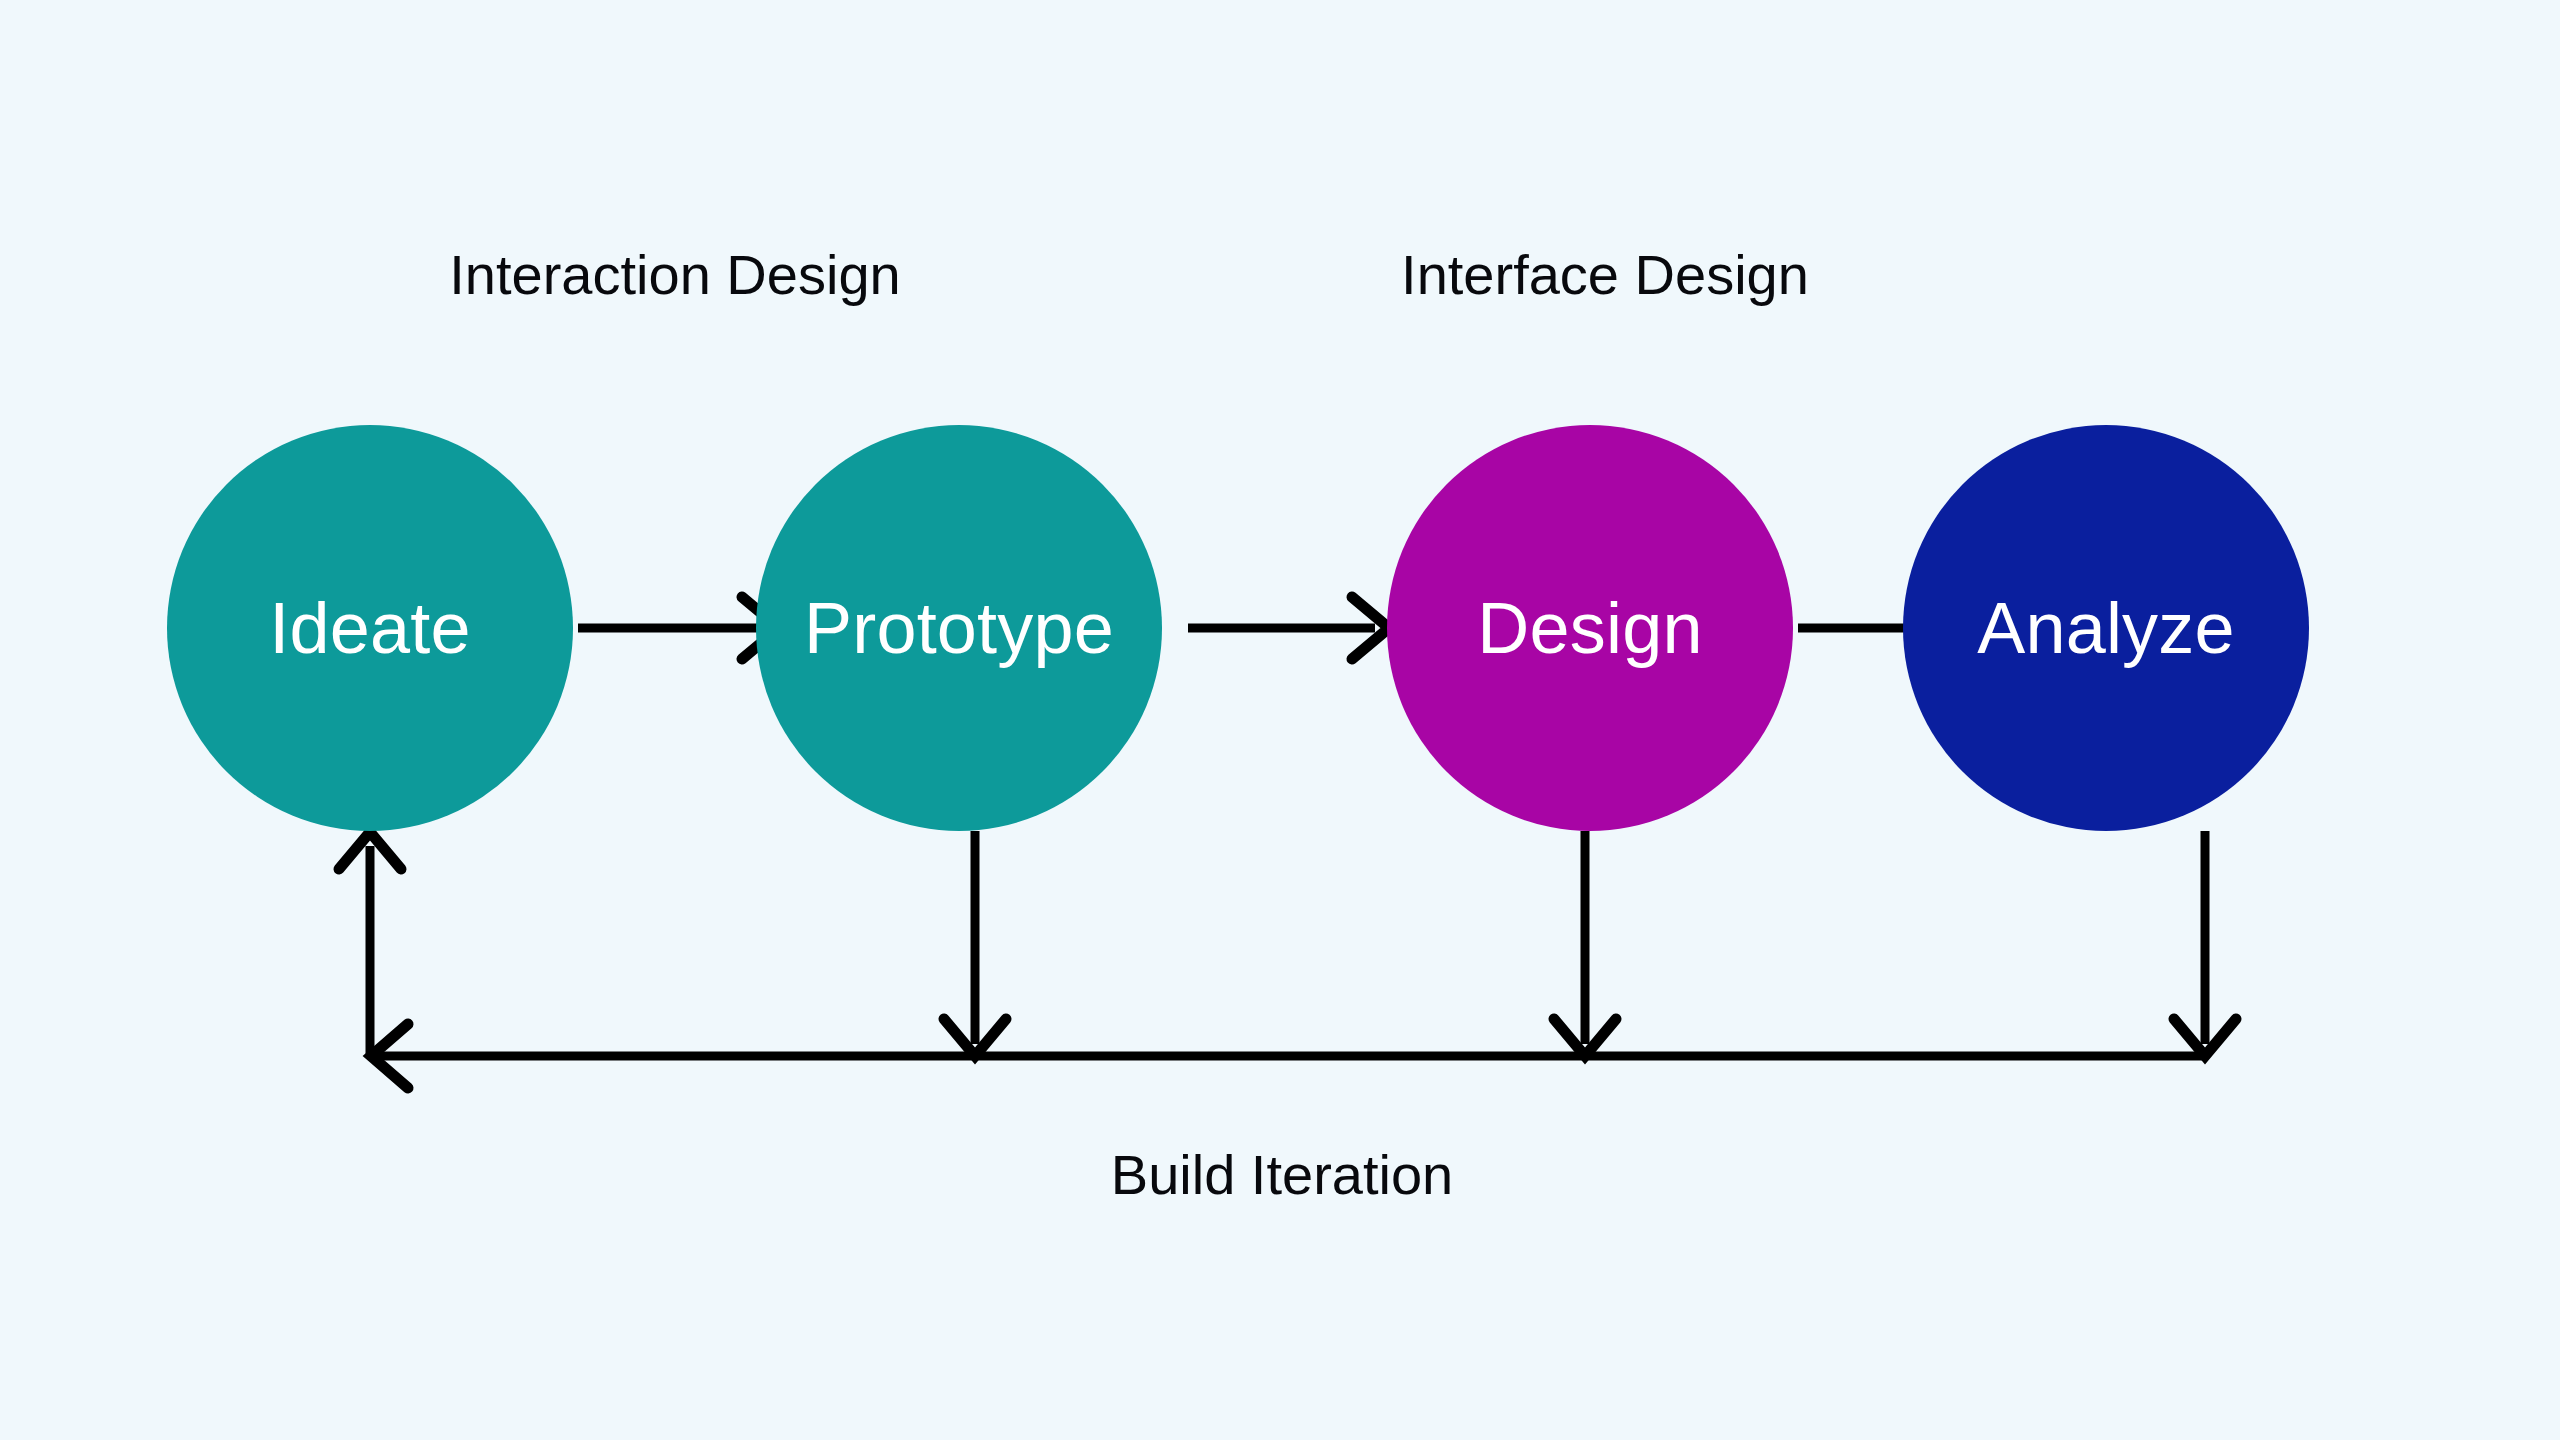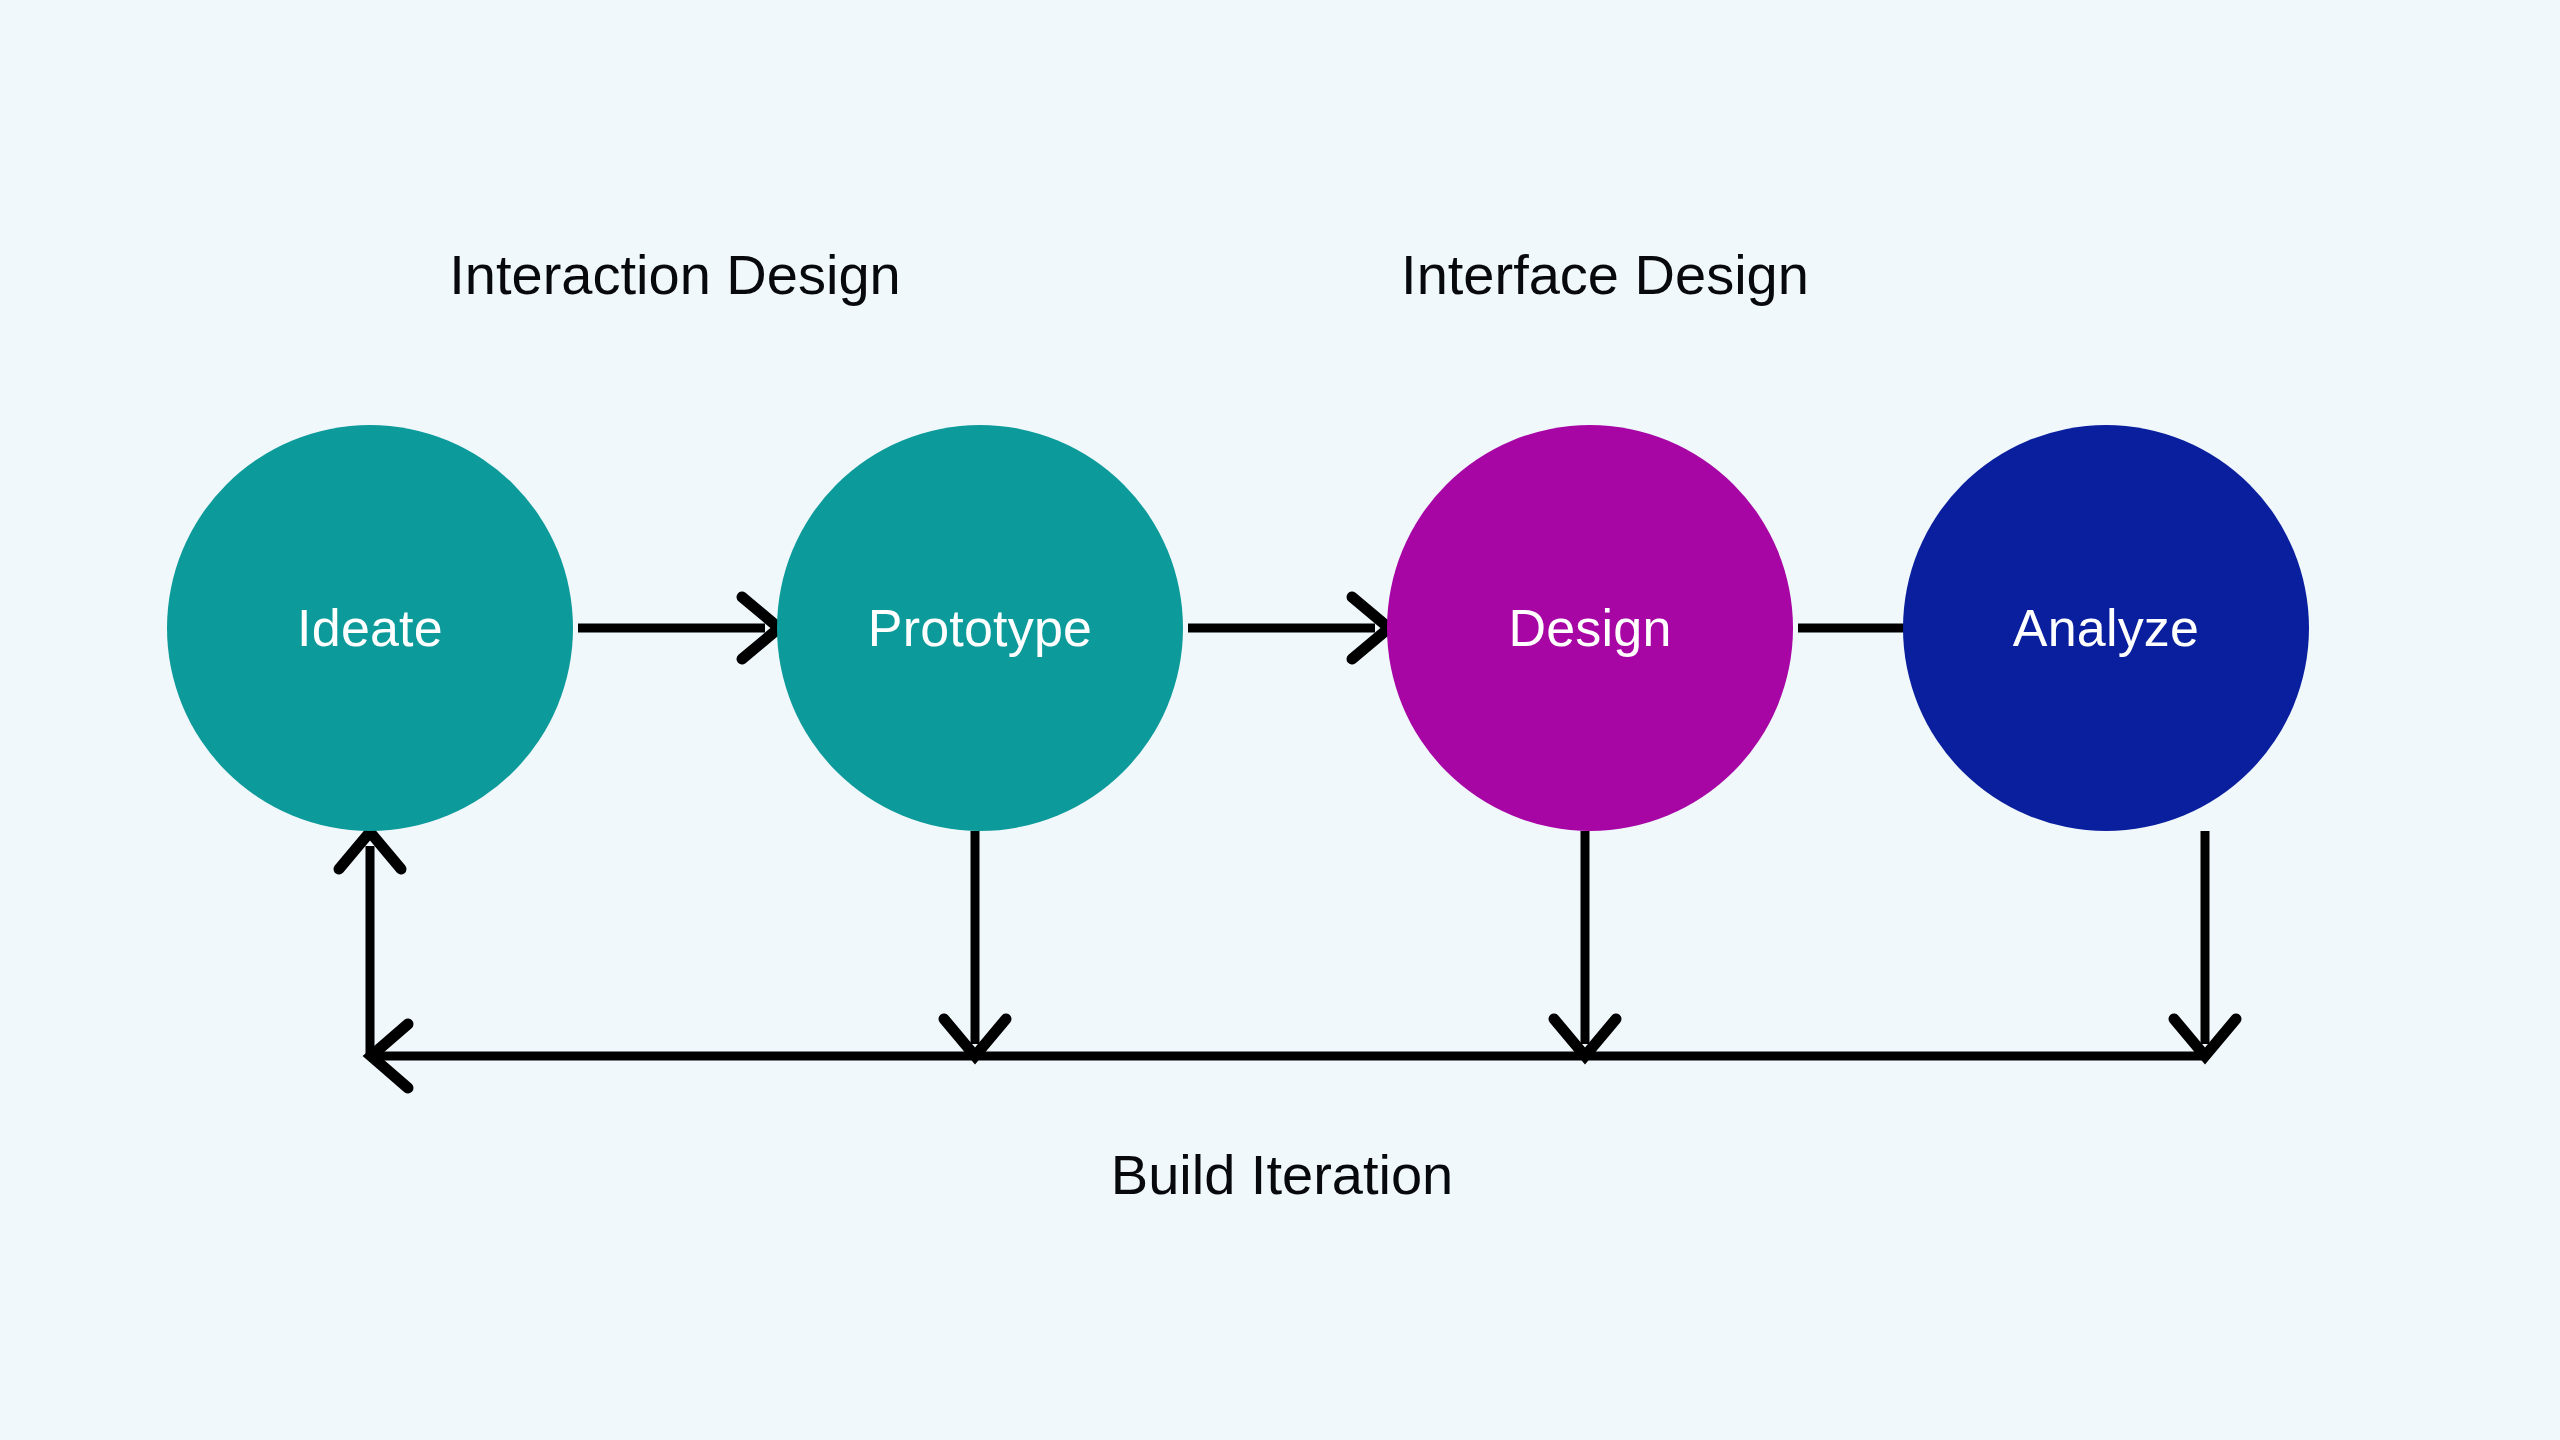--- a/index.html
+++ b/index.html
@@ -31,21 +31,21 @@
     position: absolute;
     border-radius: 50%;
     display: flex;
     align-items: center;
     justify-content: center;
     box-sizing: border-box;
   }
   .node-label {
     color: #FFFFFF;
     font-family: "Liberation Sans", sans-serif;
-    font-size: 52px;
+    font-size: 72px;
     font-weight: 400;
     letter-spacing: 0.2px;
     line-height: 1;
     text-align: center;
     white-space: nowrap;
     user-select: none;
   }
   .section-label {
     position: absolute;
     color: #08090D;
@@ -113,21 +113,21 @@
   <div class="section-label" style="left:1605px; top:247px;">Interface Design</div>
 
   <div class="section-label" style="left:675px; top:247px;">Interaction Design</div>
 
   <div class="section-label" style="left:1282px; top:1147px;">Build Iteration</div>
 
   <div class="node-circle" style="left:167px; top:425px; width:406px; height:406px; background:#0D9A9A;">
     <span class="node-label">Ideate</span>
   </div>
 
-  <div class="node-circle" style="left:777px; top:425px; width:406px; height:406px; background:#0D9A9A;">
+  <div class="node-circle" style="left:756px; top:425px; width:406px; height:406px; background:#0D9A9A;">
     <span class="node-label">Prototype</span>
   </div>
 
   <div class="node-circle" style="left:1387px; top:425px; width:406px; height:406px; background:#A805A5;">
     <span class="node-label">Design</span>
   </div>
 
   <div class="node-circle" style="left:1903px; top:425px; width:406px; height:406px; background:#0A1F9E;">
     <span class="node-label">Analyze</span>
   </div>

